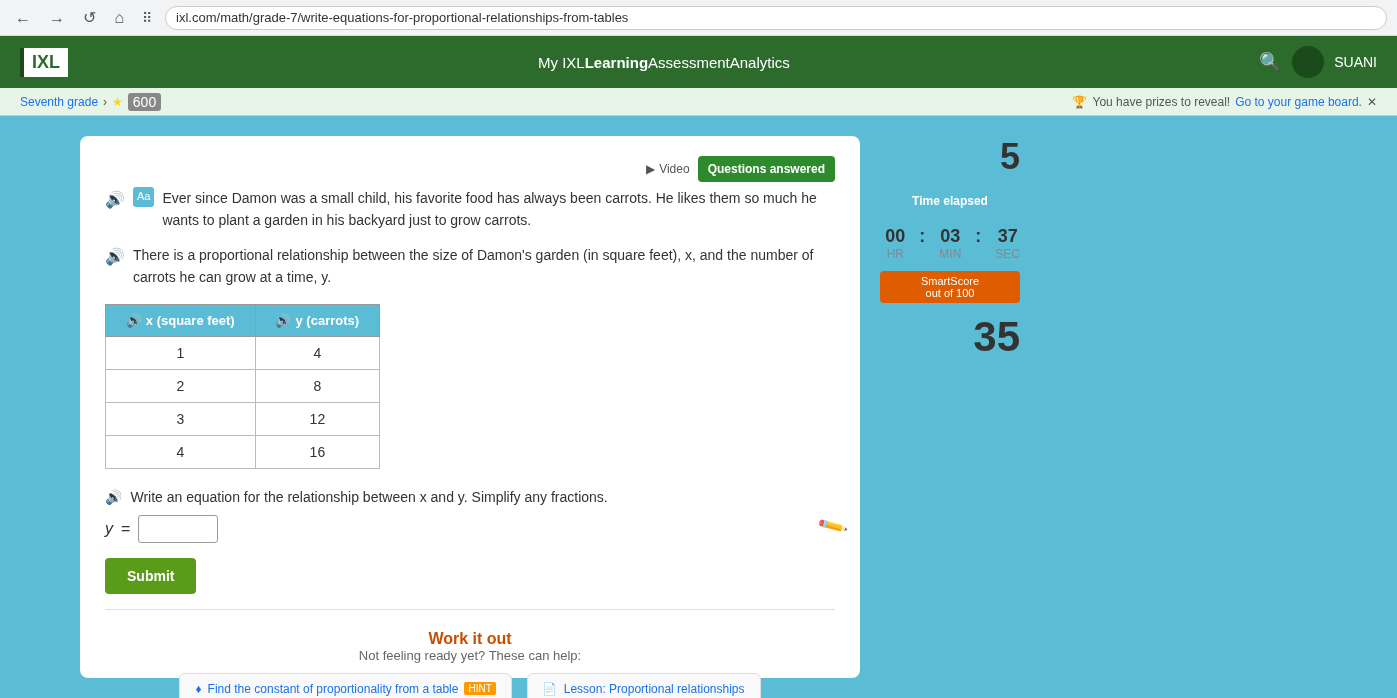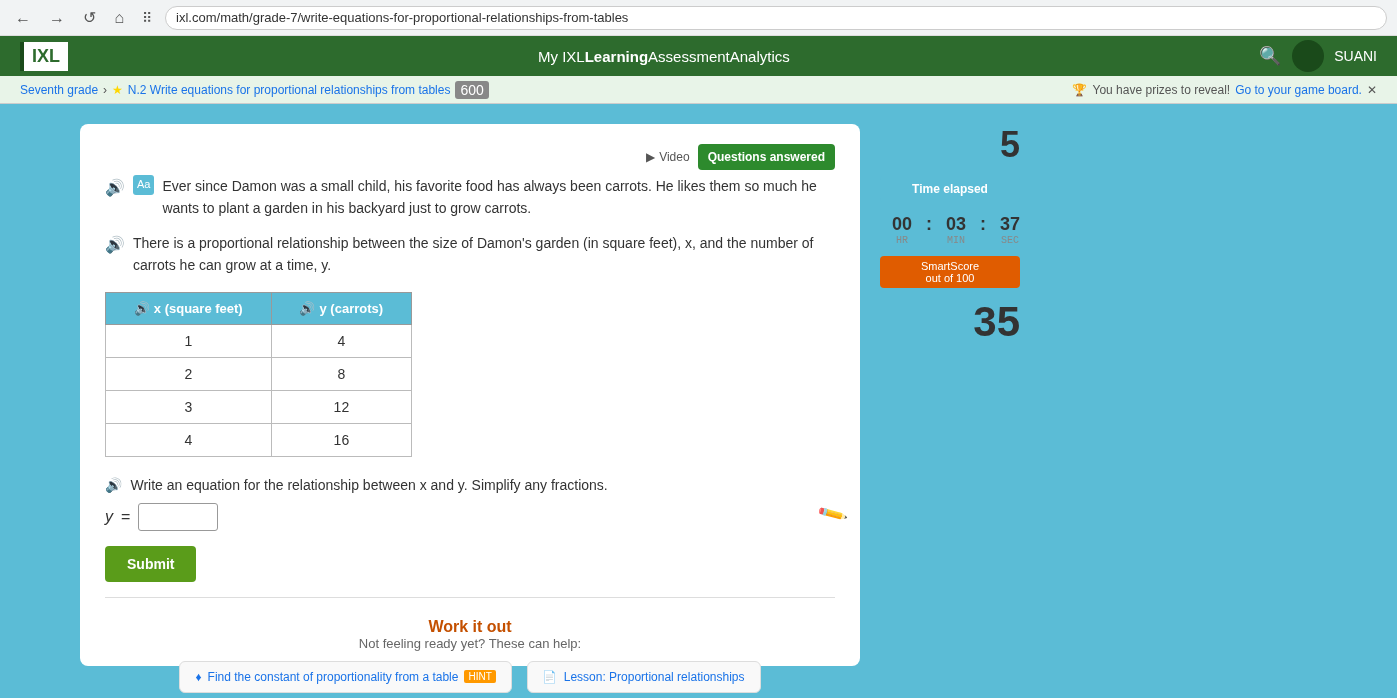--- a/index.html
+++ b/index.html
@@ -39,21 +39,21 @@
       display: flex;
       align-items: center;
       justify-content: center;
       color: #555;
       font-size: 14px;
     }
 
     
     .top-nav {
       background: #2d6b2d;
-      height: 40px;
+      height: 52px;
       display: flex;
       align-items: center;
       padding: 0 20px;
       gap: 30px;
     }
     .ixl-logo {
       background: white;
       color: #2d6b2d;
       font-weight: bold;
       font-size: 18px;
@@ -218,23 +218,22 @@
     }
     .time-unit {
       text-align: center;
     }
     .time-value {
       font-size: 18px;
       font-weight: bold;
       color: #333;
     }
     .time-label {
-      font-size: 10px;
+      font-size: 12px;
       color: #888;
-      font-family: Liberation Mono, monospace;
     }
     .time-sep {
       font-size: 18px;
       font-weight: bold;
       color: #333;
     }
 
     .smart-score-btn {
       background: #e05c00;
       color: white;
@@ -295,21 +294,21 @@
 
     
     .data-table {
       border-collapse: collapse;
       margin: 0 auto 20px auto;
       display: block;
     }
     .data-table th {
       background: #5bbcd6;
       color: white;
-      padding: 8px 28px;
+      padding: 8px 20px;
       font-size: 13px;
       border: 1px solid #999;
       text-align: center;
       cursor: pointer;
     }
     .data-table td {
       border: 1px solid #bbb;
       padding: 8px 30px;
       text-align: center;
       font-size: 14px;
@@ -442,21 +441,20 @@
     <button class="search-icon-btn">🔍</button>
     <div class="user-avatar"></div>
     <span class="user-name">SUANI</span>
   </div>
 </div>
 
 <div class="breadcrumb-bar">
   <span class="breadcrumb-link">Seventh grade</span>
   <span>›</span>
   <span style="color: gold;">★</span>
-  <span class="breadcrumb-link">N.2 Write equations for proportional relationships from tables</span>
   <span style="background:#888;color:white;padding:1px 5px;border-radius:3px;font-size:14px;">600</span>
   <div class="prize-notice">
     <span>🏆</span>
     <span>You have prizes to reveal!</span>
     <span class="prize-link">Go to your game board.</span>
     <span>✕</span>
   </div>
 </div>
 
 <div class="main-area">

